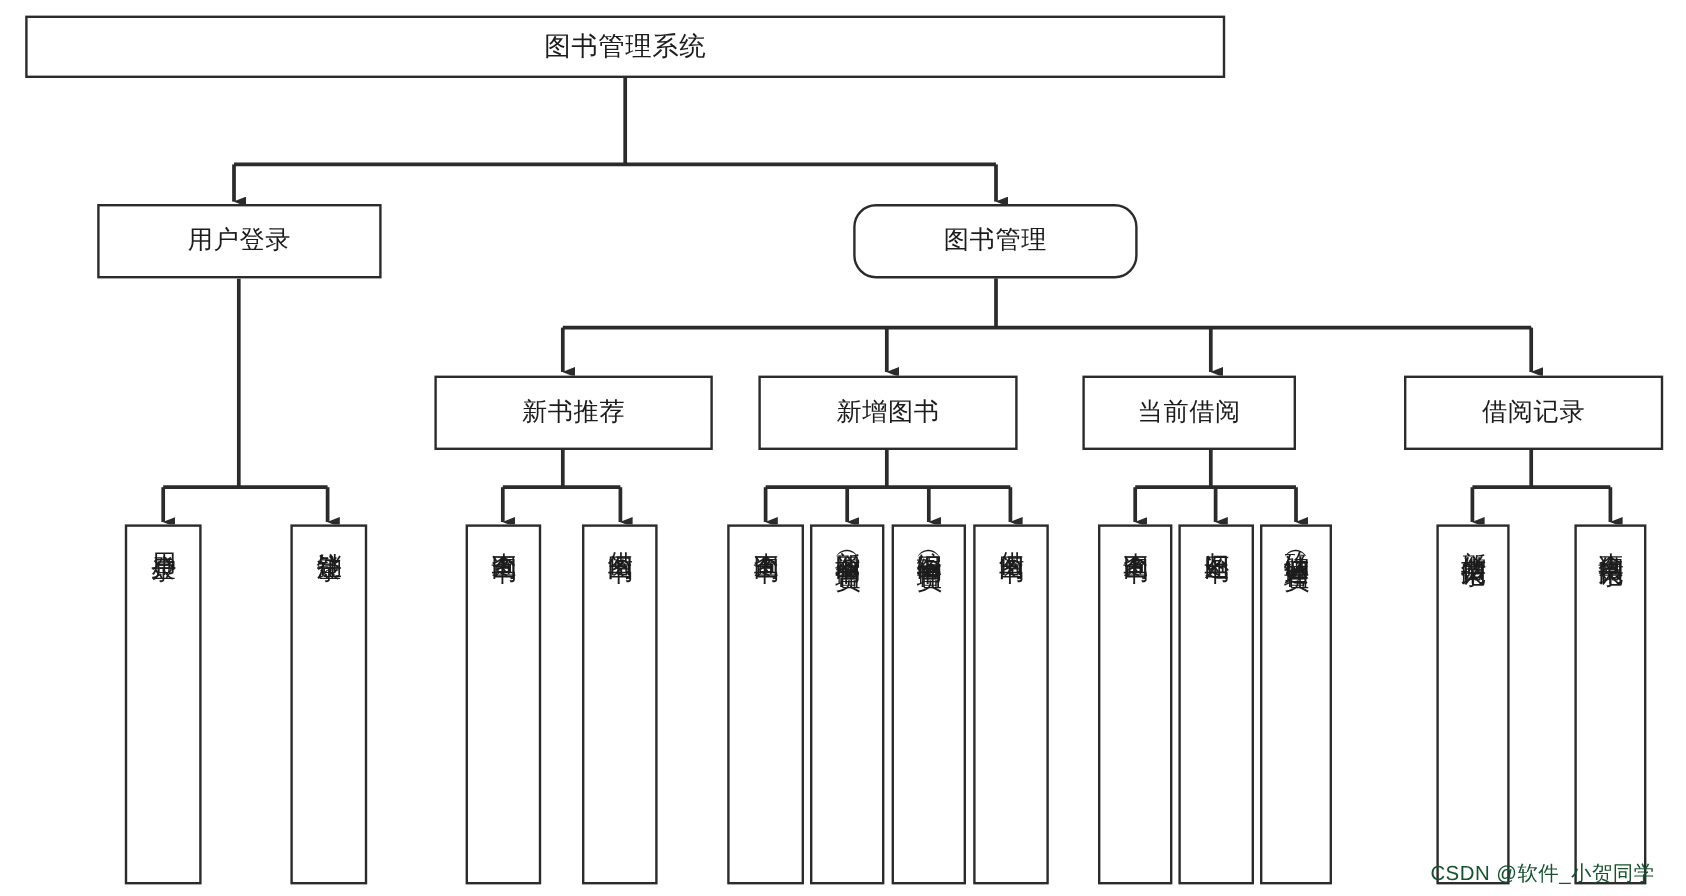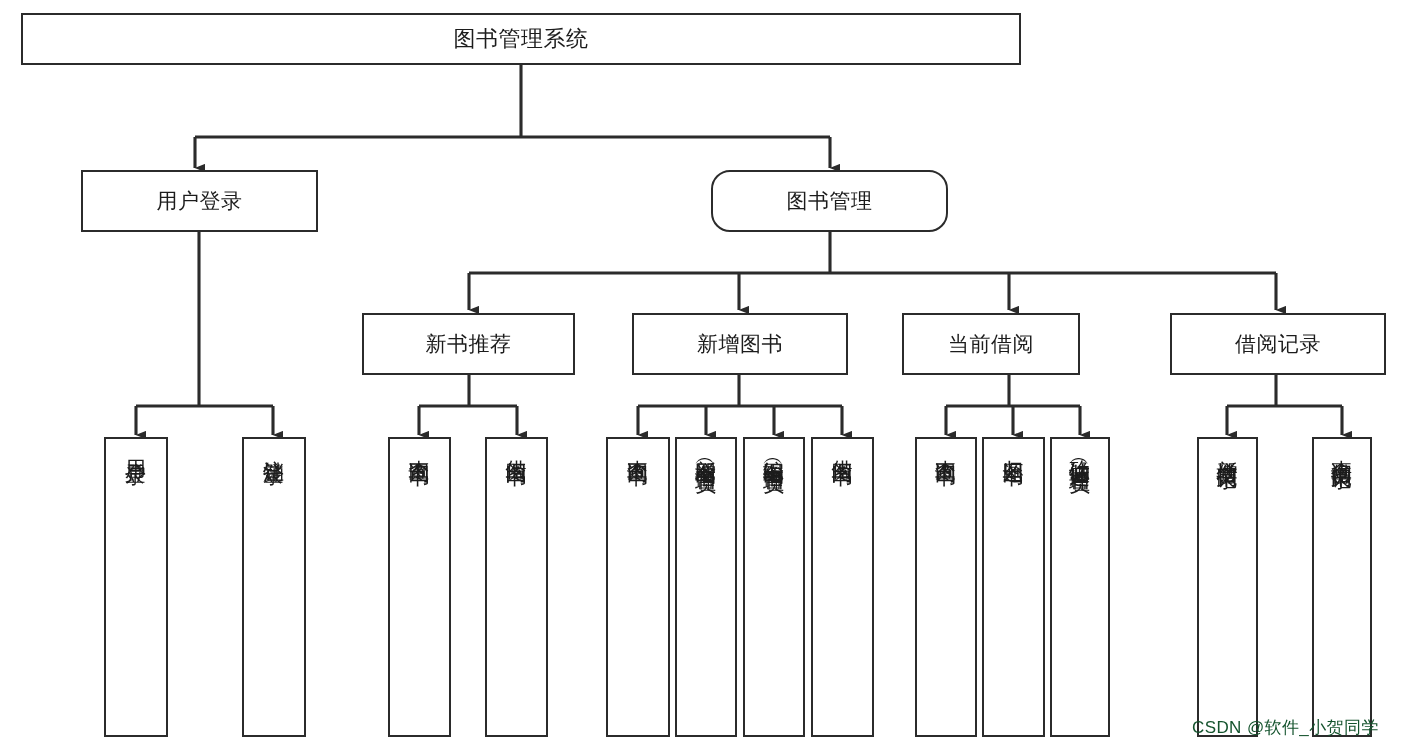--- a/index.html
+++ b/index.html
@@ -39,20 +39,21 @@
   .node .node-label {
     color: #1c1c1c;
     line-height: 1.12;
     text-align: center;
     letter-spacing: 0.5px;
   }
   
   .node.horiz .node-label {
     font-size: 21px;
     white-space: nowrap;
+    font-family: Liberation Serif, serif;
   }
   .node.root .node-label {
     font-size: 22px;
   }
   
   .node.vert {
     align-items: flex-start;
     padding-top: 4px;
   }
   .node.vert .node-label {
@@ -132,21 +133,21 @@
     <span class="node-label">图书管理系统</span>
   </div>
 
   <div class="node horiz" style="left:81px; top:170px; width:237px; height:62px;">
     <span class="node-label">用户登录</span>
   </div>
   <div class="node horiz" style="left:711px; top:170px; width:237px; height:62px;border-radius:19px;">
     <span class="node-label">图书管理</span>
   </div>
 
-  <div class="node horiz" style="left:362px; top:313px; width:213px; height:62px;">
+  <div class="node horiz" style="left:362px; top:313px; width:232px; height:62px;">
     <span class="node-label">新书推荐</span>
   </div>
   <div class="node horiz" style="left:632px; top:313px; width:216px; height:62px;">
     <span class="node-label">新增图书</span>
   </div>
   <div class="node horiz" style="left:902px; top:313px; width:178px; height:62px;">
     <span class="node-label">当前借阅</span>
   </div>
   <div class="node horiz" style="left:1170px; top:313px; width:216px; height:62px;">
     <span class="node-label">借阅记录</span>

